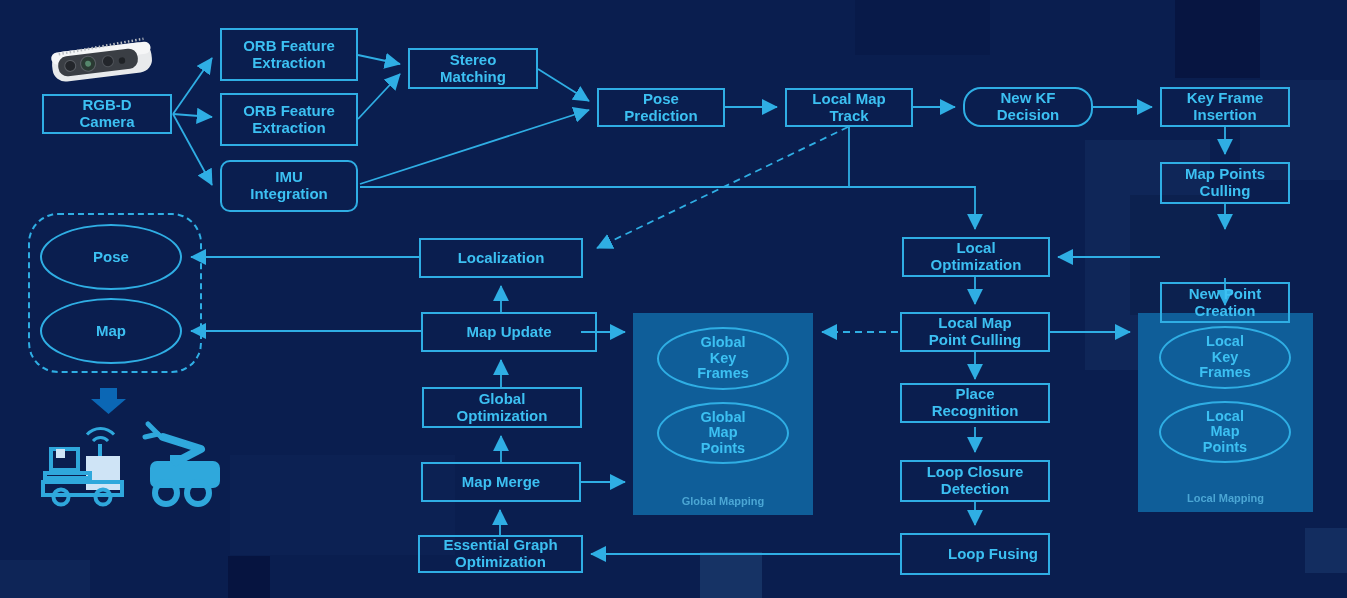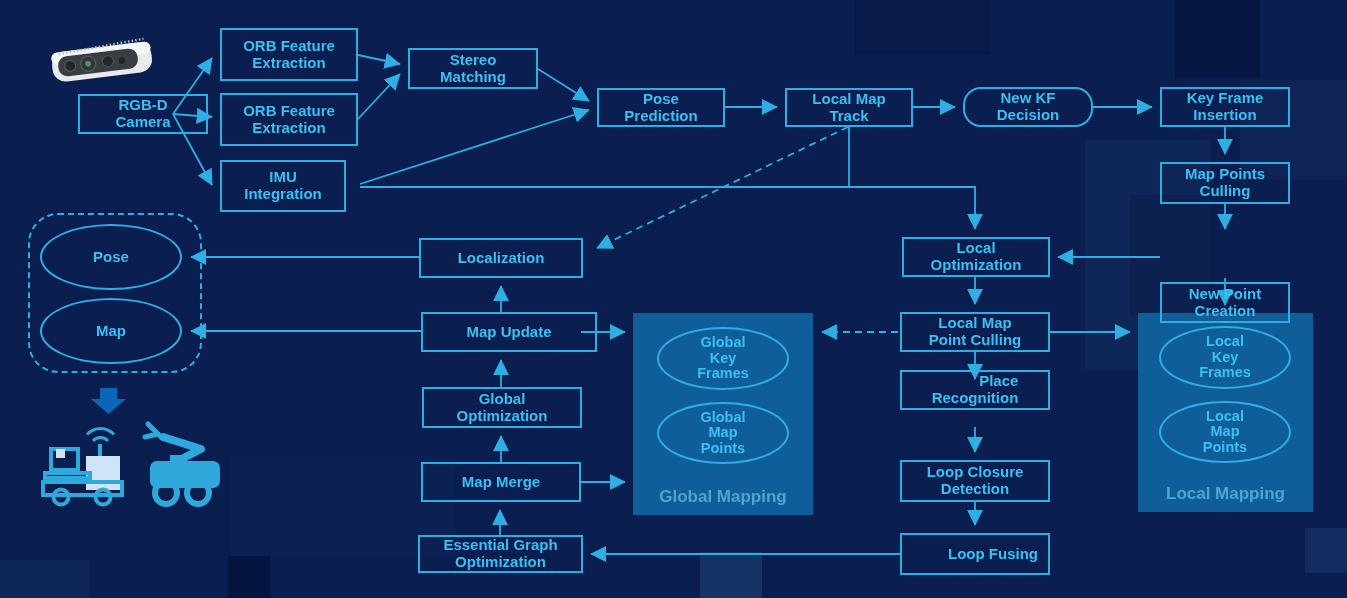--- a/index.html
+++ b/index.html
@@ -29,46 +29,46 @@
   .ellipse{
     position:absolute;border:2.5px solid var(--stroke);border-radius:50%;
     display:flex;align-items:center;justify-content:center;text-align:center;
     color:var(--txt);font-weight:bold;font-size:15px;line-height:1.1;
     white-space:pre-line;box-sizing:border-box;z-index:4;
   }
   .ellipse.small-text{font-size:14.5px;line-height:1.06;}
   .panel{position:absolute;background:var(--panel);z-index:2;}
   .panel-label{
     position:absolute;left:0;right:0;bottom:8px;text-align:center;
-    color:var(--panel-label);font-weight:bold;font-size:17px;z-index:3;
+    color:var(--panel-label);font-weight:bold;font-size:11px;z-index:3;
   }
   .dashed-group{
     position:absolute;border:2px dashed var(--stroke);border-radius:30px;
     box-sizing:border-box;z-index:2;
   }
   
-  .n-rgbd{left:42px;top:94px;width:130px;height:40px;margin-left:36px;}
+  .n-rgbd{left:42px;top:94px;width:130px;height:40px;}
   .n-orb1{left:220px;top:28px;width:138px;height:53px;}
   .n-orb2{left:220px;top:93px;width:138px;height:53px;}
-  .n-imu{left:220px;top:160px;width:126px;height:52px;}
+  .n-imu{left:220px;top:160px;width:138px;height:52px;border-radius:10px;}
   .n-stereo{left:408px;top:48px;width:130px;height:41px;}
   .n-posepred{left:597px;top:88px;width:128px;height:39px;}
   .n-lmt{left:785px;top:88px;width:128px;height:39px;}
   .n-newkf{left:963px;top:87px;width:130px;height:40px;border-radius:18px;}
   .n-kfi{left:1160px;top:87px;width:130px;height:40px;}
   .n-mpc{left:1160px;top:162px;width:130px;height:42px;}
   .n-npc{left:1160px;top:237px;width:130px;height:41px;margin-top:45px;}
   .n-localopt{left:902px;top:237px;width:148px;height:40px;}
   .n-localization{left:419px;top:238px;width:164px;height:40px;}
   .n-mapupdate{left:421px;top:312px;width:176px;height:40px;}
   .n-globalopt{left:422px;top:387px;width:160px;height:41px;}
   .n-mapmerge{left:421px;top:462px;width:160px;height:40px;}
   .n-ego{left:418px;top:535px;width:165px;height:38px;}
   .n-lmpc{left:900px;top:312px;width:150px;height:40px;}
-  .n-placerec{left:900px;top:370px;width:150px;height:40px;text-align:right;}
+  .n-placerec{left:900px;top:383px;width:150px;height:40px;}
   .n-lcd{left:900px;top:460px;width:150px;height:42px;text-align:center;}
   .n-loopfusing{left:900px;top:533px;width:150px;height:42px;padding-left:36px;}
   .e-pose{left:40px;top:224px;width:142px;height:66px;}
   .e-map{left:40px;top:298px;width:142px;height:66px;}
   .e-gkf{left:657px;top:327px;width:132px;height:63px;}
   .e-gmp{left:657px;top:402px;width:132px;height:62px;}
   .e-lkf{left:1159px;top:326px;width:132px;height:63px;}
   .e-lmp{left:1159px;top:401px;width:132px;height:62px;}
   .p-global{left:633px;top:313px;width:180px;height:202px;}
   .p-local{left:1138px;top:313px;width:175px;height:199px;}

